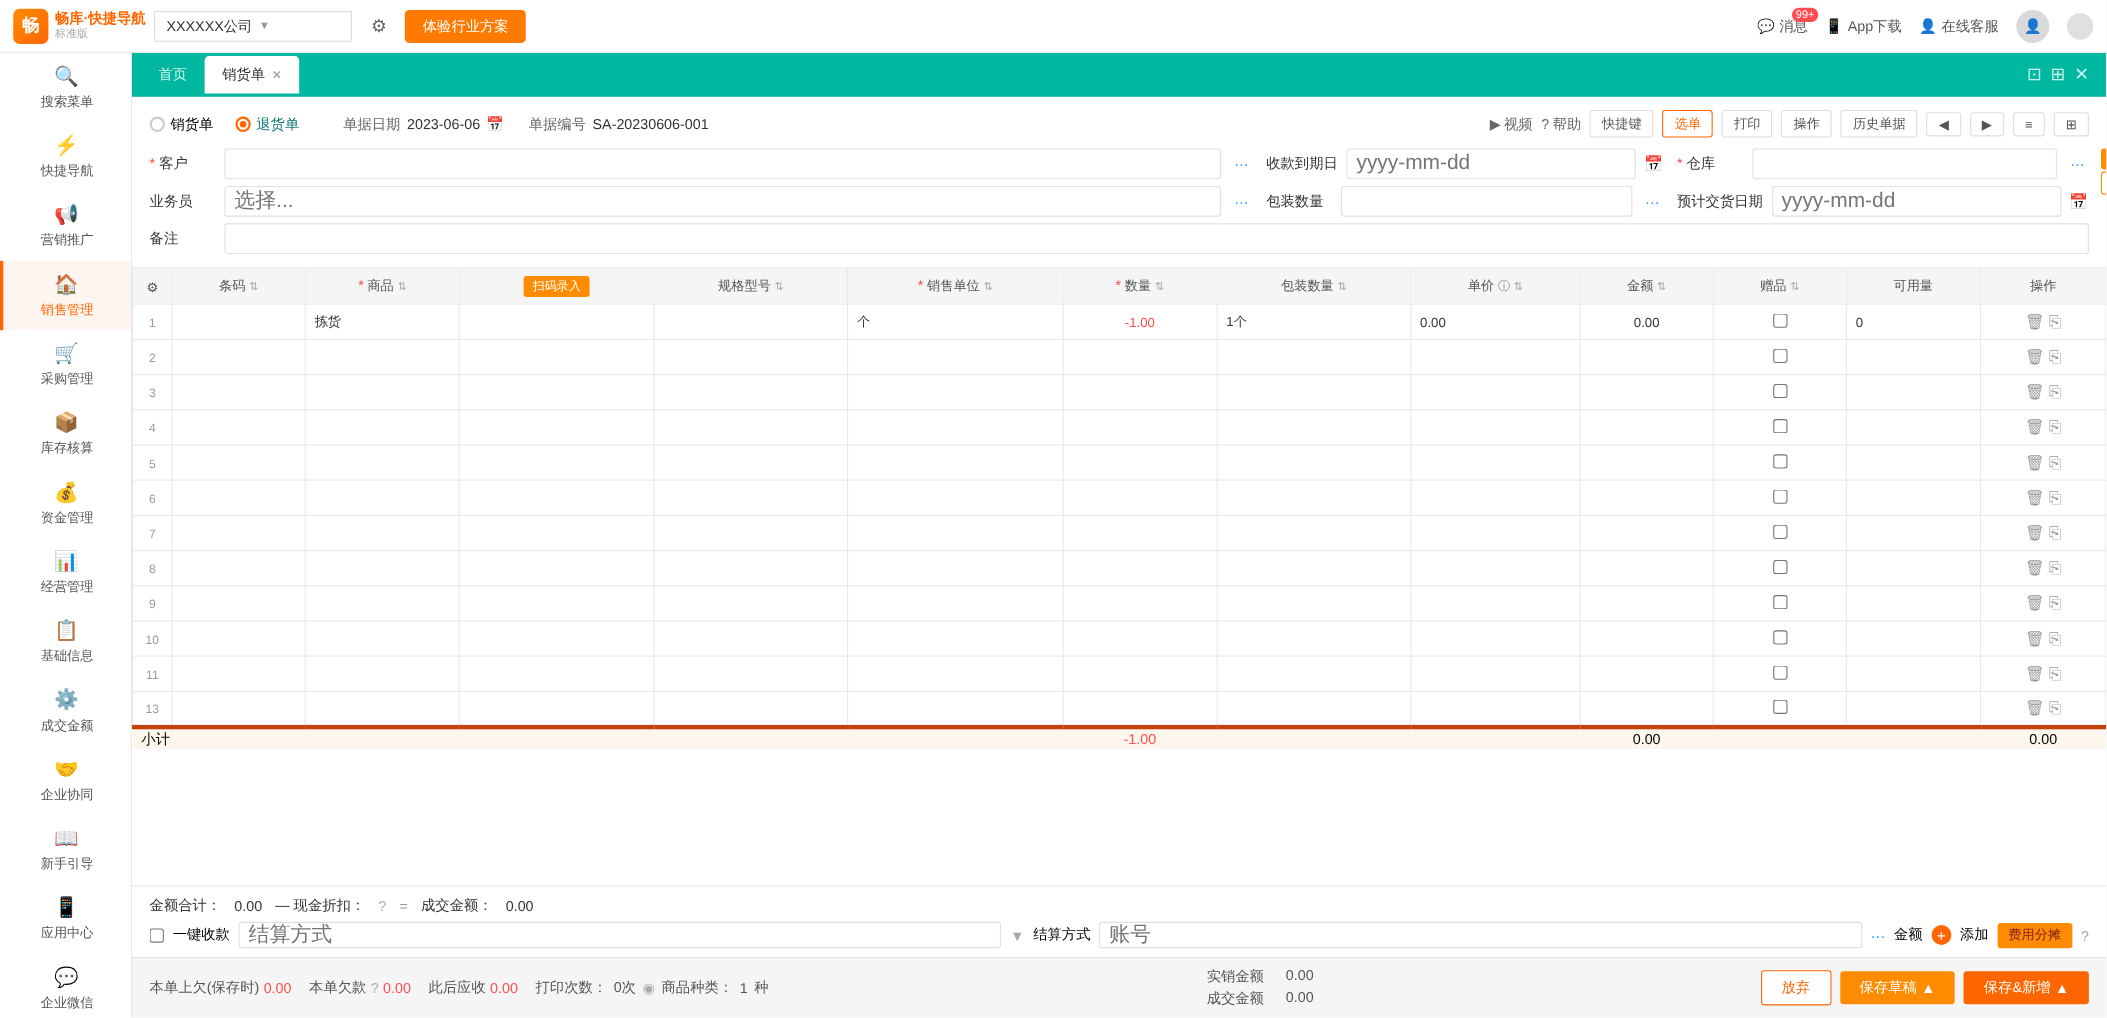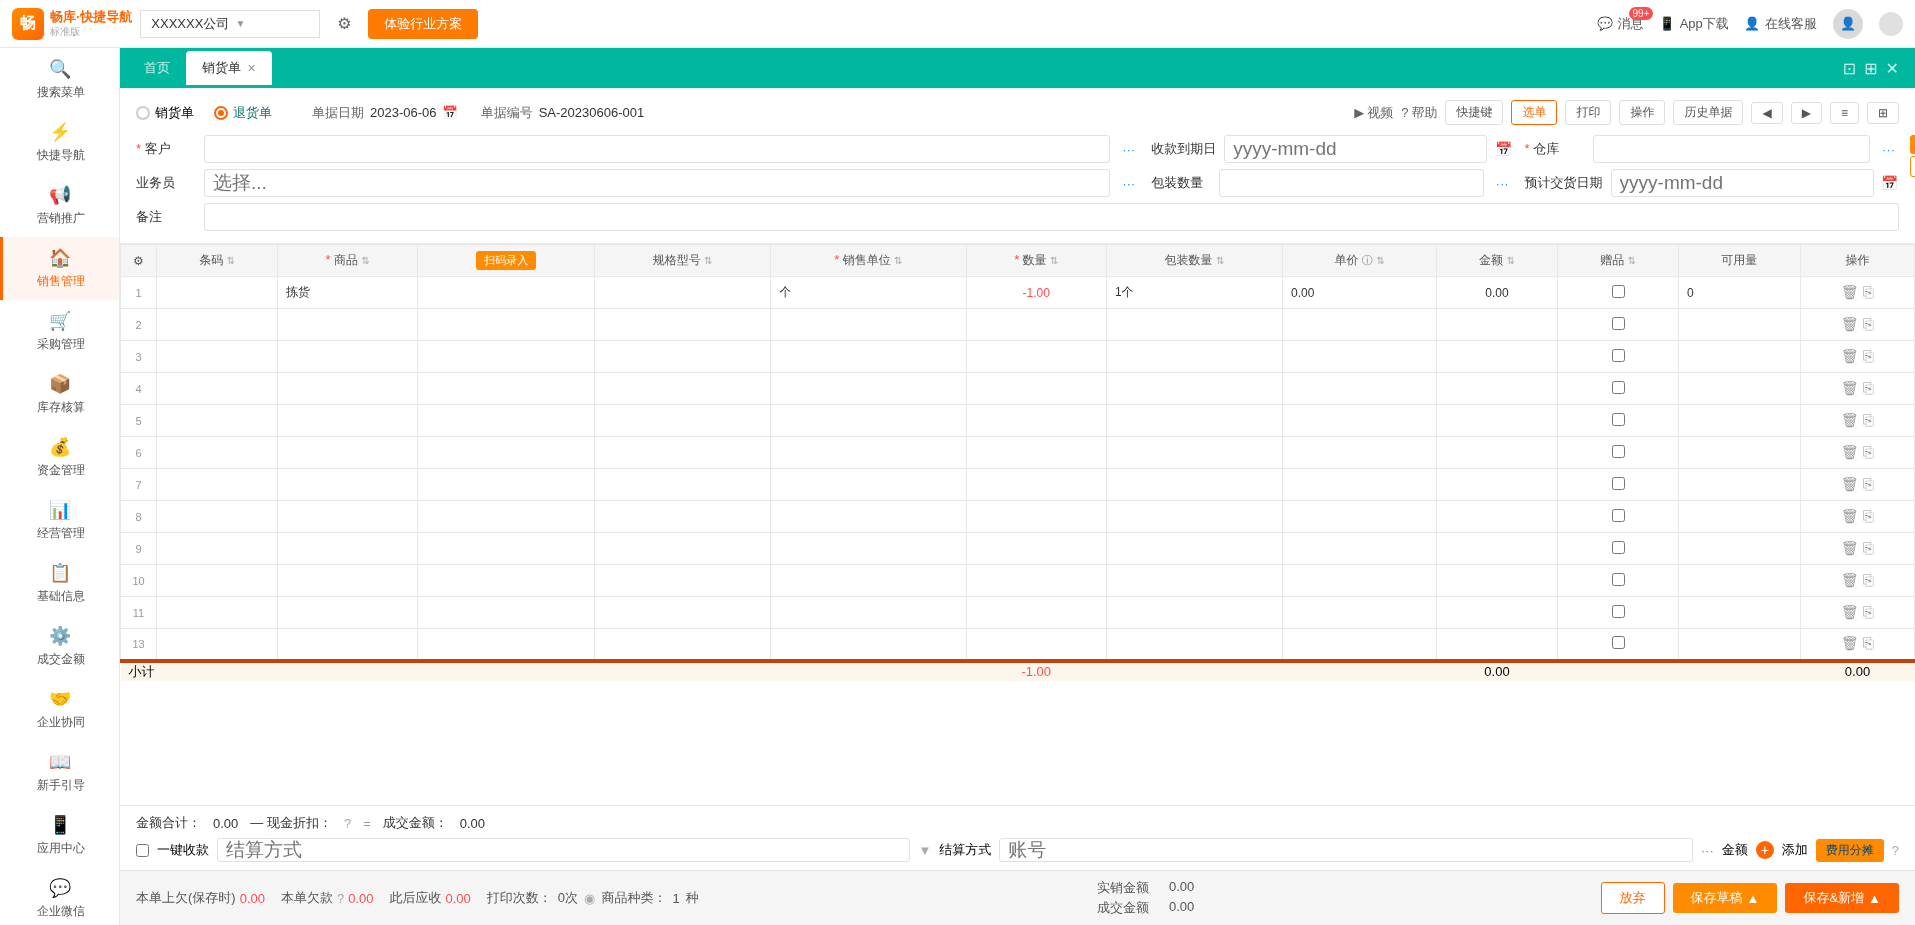--- a/index.html
+++ b/index.html
@@ -185,21 +185,21 @@
     }
     .footer-calc-row {
       display: flex; align-items: center; gap: 12px; margin-bottom: 6px;
       font-size: 13px; color: #333;
     }
     .footer-equal { color: #999; }
     .footer-payment-row {
       display: flex; align-items: center; gap: 8px; font-size: 12px;
     }
     .fee-btn {
-      background: #ff8c00; color: #0c4a6e; border: none;
+      background: #ff8c00; color: #7f1d1d; border: none;
       border-radius: 3px; padding: 3px 10px; cursor: pointer; font-size: 12px;
     }
     .add-btn {
       width: 18px; height: 18px; background: #ff6600; color: white;
       border-radius: 50%; display: inline-flex; align-items: center; justify-content: center;
       font-size: 14px; cursor: pointer; line-height: 1;
     }
 
     
     .bottom-bar {

